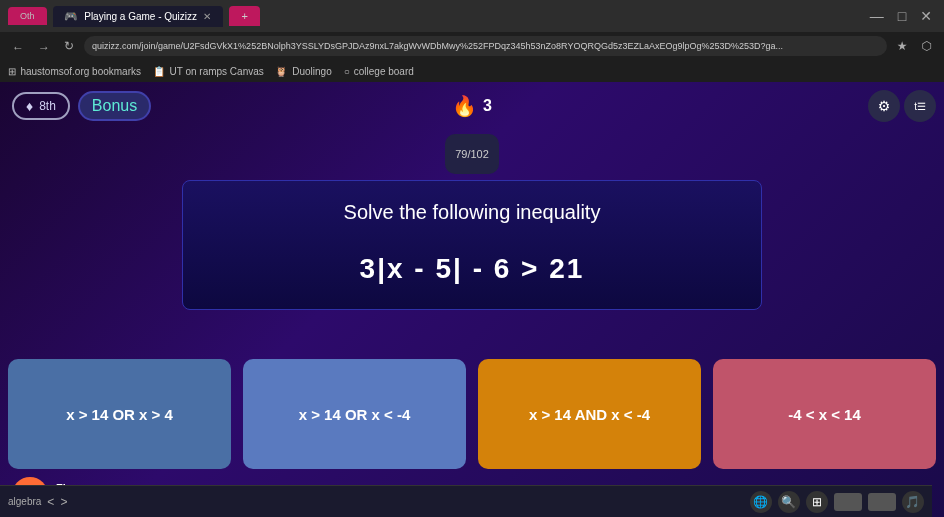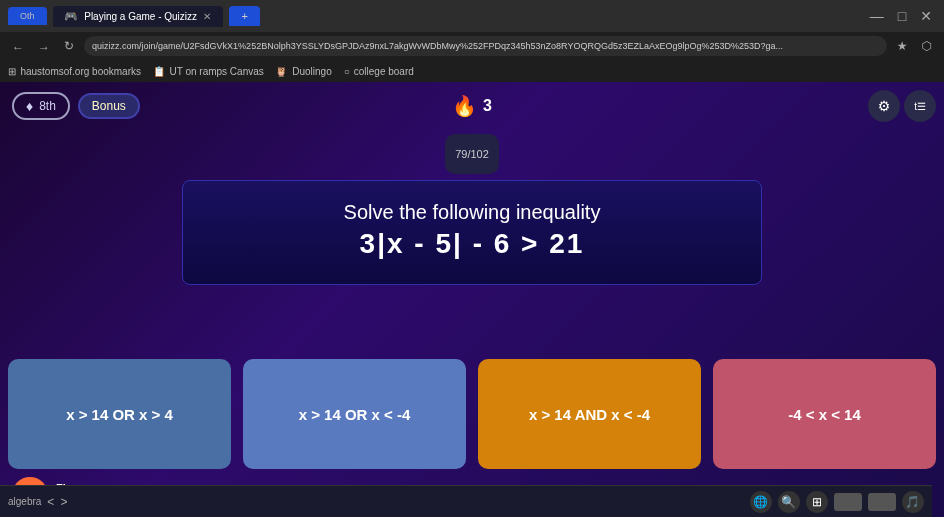--- a/index.html
+++ b/index.html
@@ -14,21 +14,21 @@
     
     .browser-bar {
       background: #2d2d2d;
       height: 32px;
       display: flex;
       align-items: center;
       padding: 0 8px;
       gap: 6px;
     }
     .browser-tab {
-      background: #1d4ed8;
+      background: #be185d;
       color: #ccc;
       font-size: 11px;
       padding: 4px 12px;
       border-radius: 4px 4px 0 0;
       display: flex;
       align-items: center;
       gap: 6px;
       max-width: 200px;
       white-space: nowrap;
       overflow: hidden;
@@ -116,24 +116,24 @@
       display: flex;
       align-items: center;
       gap: 6px;
     }
     .grade-icon {
       font-size: 14px;
     }
     .bonus-badge {
       background: #2a2a6a;
       border: 2px solid #4040aa;
-      color: #fef9c3;
+      color: #5eead4;
       border-radius: 20px;
       padding: 4px 12px;
-      font-size: 12px;
+      font-size: 16px;
       margin-left: 8px;
     }
     .fire-counter {
       position: absolute;
       left: 50%;
       transform: translateX(-50%);
       display: flex;
       align-items: center;
       gap: 6px;
       color: #fff;
@@ -196,21 +196,21 @@
       border-radius: 8px;
       padding: 20px 40px 24px;
       text-align: center;
       width: 580px;
       max-width: 100%;
     }
     .question-text {
       color: #fff;
       font-size: 20px;
       font-weight: 400;
-      margin-bottom: 4px;
+      margin-bottom: 29px;
     }
     .question-math {
       color: #fff;
       font-size: 28px;
       font-weight: 700;
       letter-spacing: 2px;
     }
 
     
     .choices-grid {

